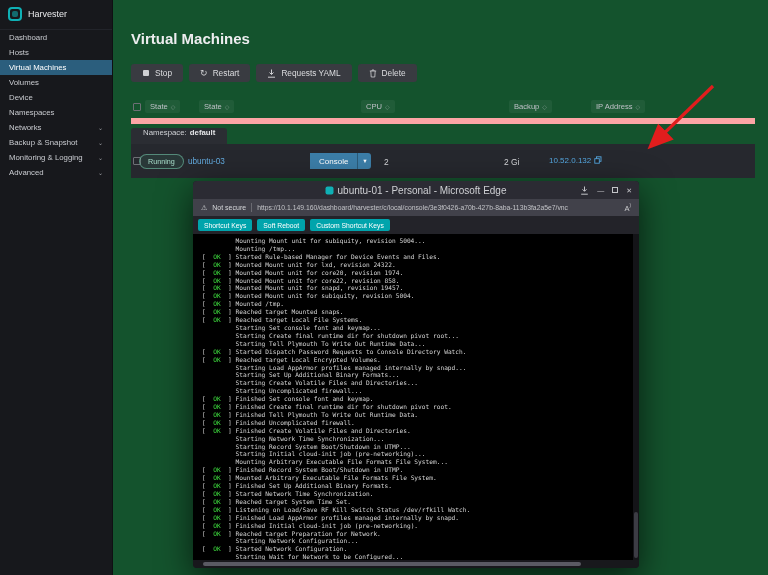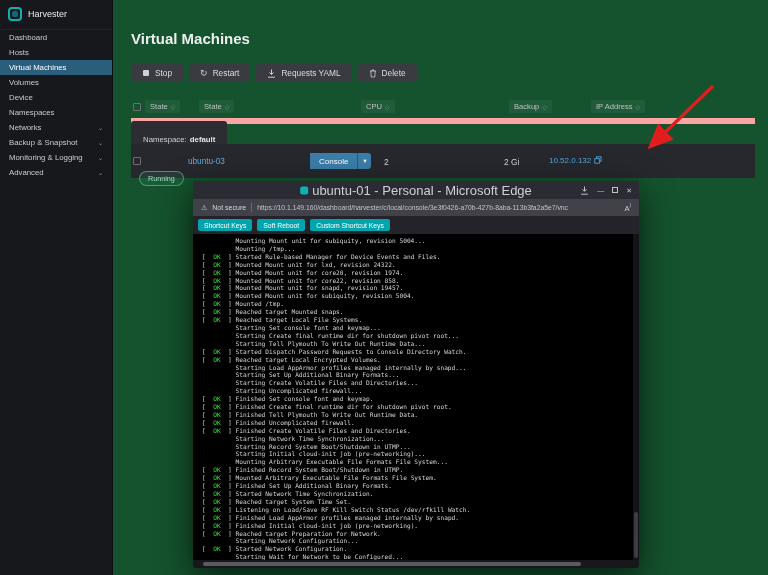--- a/index.html
+++ b/index.html
@@ -26,44 +26,44 @@
   .tb-ic{display:flex;align-items:center;color:#cfd0d3;}
 
   .thead{position:absolute;left:18px;right:13px;top:98px;height:20px;border-bottom:6px solid #fca5a5;}
   .th-chip{position:absolute;top:2px;display:flex;align-items:center;gap:3px;background:rgba(255,255,255,.055);
            border-radius:2px;padding:2px 5px;font-size:7.6px;color:#bfc1c7;cursor:pointer;white-space:nowrap;}
   .sort{font-size:6px;opacity:.55;}
   .checkbox{width:8px;height:8px;border:1px solid #6d6f75;border-radius:1px;background:transparent;box-sizing:border-box;cursor:pointer;}
   .thead .checkbox{position:absolute;left:2px;top:5px;}
 
   .group-band{position:absolute;left:18px;right:13px;top:121px;height:23px;}
-  .group-tab{display:inline-flex;align-items:flex-end;height:23px;background:#2b2d33;border-radius:3px 3px 0 0;
+  .group-tab{display:inline-flex;align-items:flex-start;height:23px;background:#2b2d33;border-radius:3px 3px 0 0;
              padding:0 12px;font-size:7.8px;color:#cfd1d5;gap:3px;}
   .group-tab b{font-weight:700;color:#e3e4e7;}
 
   .data-row{position:absolute;left:18px;right:13px;top:144px;height:34px;background:#26282e;}
   .data-row .checkbox{position:absolute;left:2px;top:13px;}
   .badge{position:absolute;left:8px;top:10px;border:1px solid rgba(120,205,175,.55);background:rgba(62,170,135,.12);
-         color:#a8ddca;font-size:7.2px;padding:2px 8px;border-radius:8px;margin-top:17px;}
+         color:#a8ddca;font-size:7.2px;padding:2px 8px;border-radius:8px;}
   .vm-name{position:absolute;left:57px;top:13px;font-size:8.2px;color:#62aade;cursor:pointer;}
   .console-btn{position:absolute;left:140px;top:9px;display:flex;height:16px;border-radius:3px;overflow:hidden;cursor:pointer;padding-left:39px;}
   .console-main{background:#3c7ea8;color:#fff;font-size:8px;display:flex;align-items:center;padding:0 9px;}
   .console-caret{background:#3c7ea8;border-left:1px solid rgba(0,0,0,.28);width:13px;display:flex;align-items:center;justify-content:center;color:#fff;font-size:5.5px;}
   .cell{position:absolute;top:13px;font-size:8.4px;color:#d4d5d8;}
   .cell-cpu{left:253px;}
   .cell-mem{left:373px;}
   .cell-ip{position:absolute;left:418px;top:12px;display:flex;gap:3px;font-size:8px;color:#55a7e0;cursor:pointer;}
 
   
   .popup{position:absolute;left:193px;top:181px;width:446px;height:387px;background:#1c1c22;border-radius:4px;
          box-shadow:0 10px 34px rgba(0,0,0,.65);display:flex;flex-direction:column;overflow:hidden;z-index:10;}
   .win-titlebar{height:18px;background:#2b2b33;position:relative;display:flex;align-items:center;flex:0 0 auto;}
   .win-title{position:absolute;left:50%;top:50%;transform:translate(-50%,-50%);display:flex;align-items:center;gap:4px;white-space:nowrap;}
   .favicon{width:8px;height:8px;border-radius:2px;background:#0fb0b5;}
-  .win-title-text{font-size:13px;color:#cfd0d4;}
+  .win-title-text{font-size:10px;color:#cfd0d4;}
   .win-actions{margin-left:auto;display:flex;align-items:center;gap:8px;padding-right:7px;color:#c3c4c8;}
   .win-ic{font-size:7px;line-height:1;cursor:pointer;display:flex;align-items:center;}
   .max-ic{width:6px;height:6px;border:1px solid #c3c4c8;box-sizing:border-box;}
 
   .addr-bar{height:17px;background:#41414a;display:flex;align-items:center;padding:0 8px;gap:5px;flex:0 0 auto;}
   .warn-ic{font-size:7px;color:#d6d7da;}
   .sec-label{font-size:7px;color:#d6d7da;white-space:nowrap;}
   .addr-divider{width:1px;height:9px;background:rgba(255,255,255,.22);}
   .url{flex:1;font-size:6.8px;color:#c2c3c7;white-space:nowrap;overflow:hidden;}
   .read-aloud{font-size:7.5px;color:#c9cacd;cursor:pointer;}

